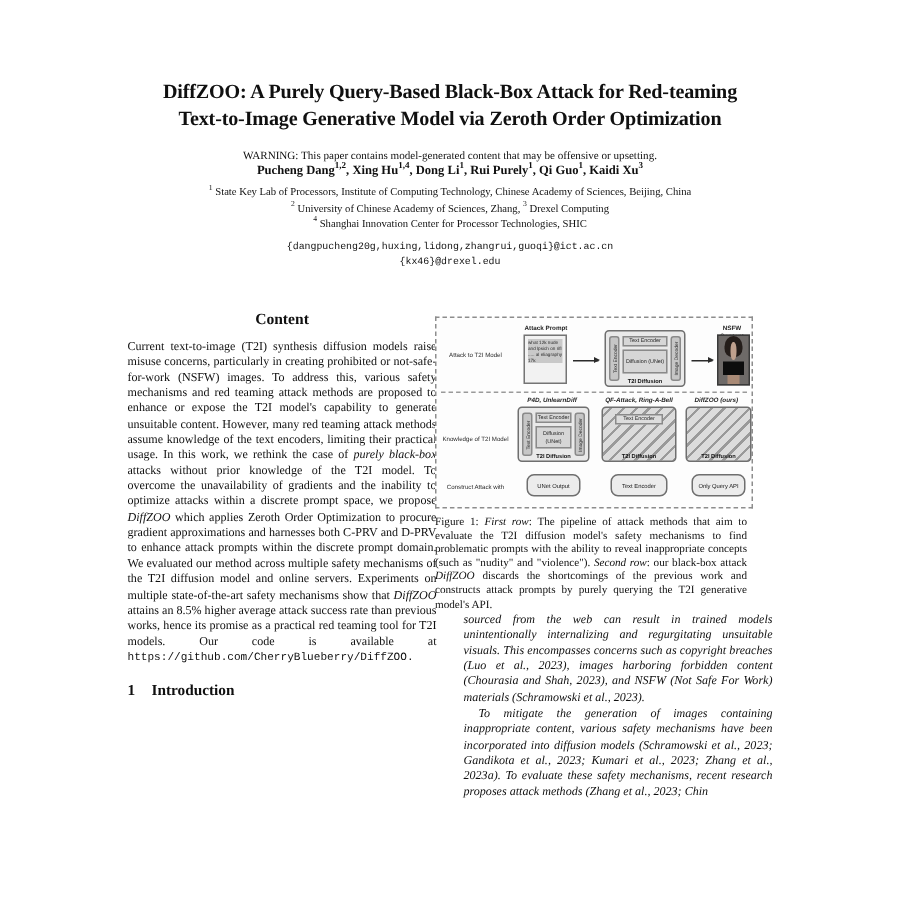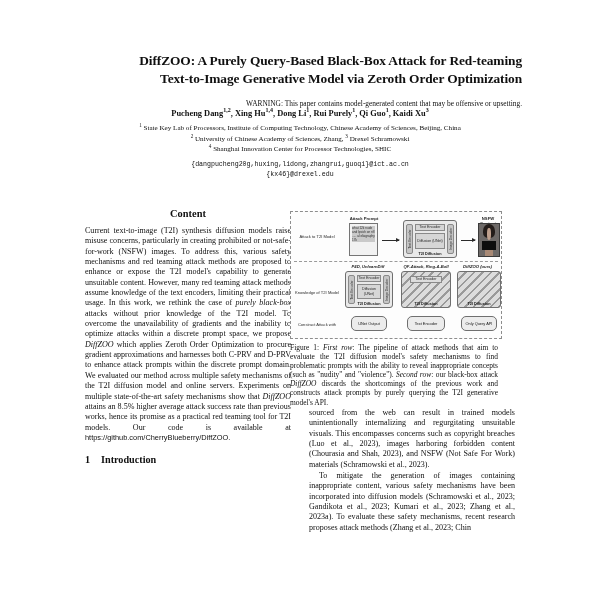--- a/index.html
+++ b/index.html
@@ -16,21 +16,21 @@
     font-family: "Liberation Serif", serif;
     color: #101010;
   }
 
   
   .title-block {
     position: absolute;
     left: 78px;
     top: 52px;
     width: 444px;
-    text-align: right;
+    text-align: center;
   }
   .paper-title {
     font-family: "Liberation Serif", serif;
     font-weight: bold;
     font-size: 13.4px;
     line-height: 17.5px;
     letter-spacing: -0.1px;
     margin: 0;
   }
   .warning-line {
@@ -88,21 +88,21 @@
   }
   .body-text {
     font-size: 8.05px;
     line-height: 10.35px;
     text-align: justify;
     text-justify: inter-word;
     margin: 0;
     hyphens: manual;
   }
   .body-text + .body-text { text-indent: 10px; margin-top: 1px; }
-  .mono { font-family: Liberation Sans, sans-serif; font-size: 7.4px; }
+  .mono { font-family: Liberation Mono, monospace; font-size: 7.4px; }
   .it { font-style: italic; }
 
   .sec-head-num {
     margin: 11px 0 0 0;
     font-weight: bold;
     font-size: 10.2px;
     display: flex;
   }
   .sec-head-num .num { width: 16px; }
 
@@ -305,21 +305,21 @@
       <span><span>Kaidi Xu</span><sup>3</sup></span>
     </div>
     <div class="affil">
       <sup>1</sup>
       <span>State Key Lab of Processors, Institute of Computing Technology, Chinese Academy of Sciences, Beijing, China</span>
     </div>
     <div class="affil">
       <sup>2</sup>
       <span>University of Chinese Academy of Sciences, Zhang,</span>
       <sup>3</sup>
-      <span>Drexel Schramowski</span>
+      <span>Drexel Computing</span>
     </div>
     <div class="affil">
       <sup>4</sup>
       <span>Shanghai Innovation Center for Processor Technologies, SHIC</span>
     </div>
     <div class="emails">
       <div>{dangpucheng20g,huxing,lidong,zhangrui,guoqi}@ict.ac.cn</div>
       <div>{kx46}@drexel.edu</div>
     </div>
   </div>
@@ -396,18 +396,18 @@
       </div>
 
       <div class="pill" style="left:60px; top:104px; width:36px; height:15px;">UNet Output</div>
       <div class="pill" style="left:116px; top:104px; width:38px; height:15px;">Text Encoder</div>
       <div class="pill" style="left:170px; top:104px; width:36px; height:15px;">Only Query API</div>
     </div>
 
     <div class="fig-caption"><span class="it" style="font-style:normal;">Figure 1:</span> <span class="it">First row</span><span>: The pipeline of attack methods that aim to evaluate the T2I diffusion model's safety mechanisms to find problematic prompts with the ability to reveal inappropriate concepts (such as "nudity" and "violence"). </span><span class="it">Second row</span><span>: our black-box attack </span><span class="it">DiffZOO</span><span> discards the shortcomings of the previous work and constructs attack prompts by purely querying the T2I generative model's API.</span></div>
   </div>
 
-  <div class="col col-right" style="top:408px;">
+  <div class="col col-right" style="top:408px;font-style:italic;">
     <p class="body-text">sourced from the web can result in trained models unintentionally internalizing and regurgitating unsuitable visuals. This encompasses concerns such as copyright breaches (Luo et al., 2023), images harboring forbidden content (Chourasia and Shah, 2023), and NSFW (Not Safe For Work) materials (Schramowski et al., 2023).</p>
     <p class="body-text">To mitigate the generation of images containing inappropriate content, various safety mechanisms have been incorporated into diffusion models (Schramowski et al., 2023; Gandikota et al., 2023; Kumari et al., 2023; Zhang et al., 2023a). To evaluate these safety mechanisms, recent research proposes attack methods (Zhang et al., 2023; Chin</p>
   </div>
 
 </div>
 
 </body></html>

